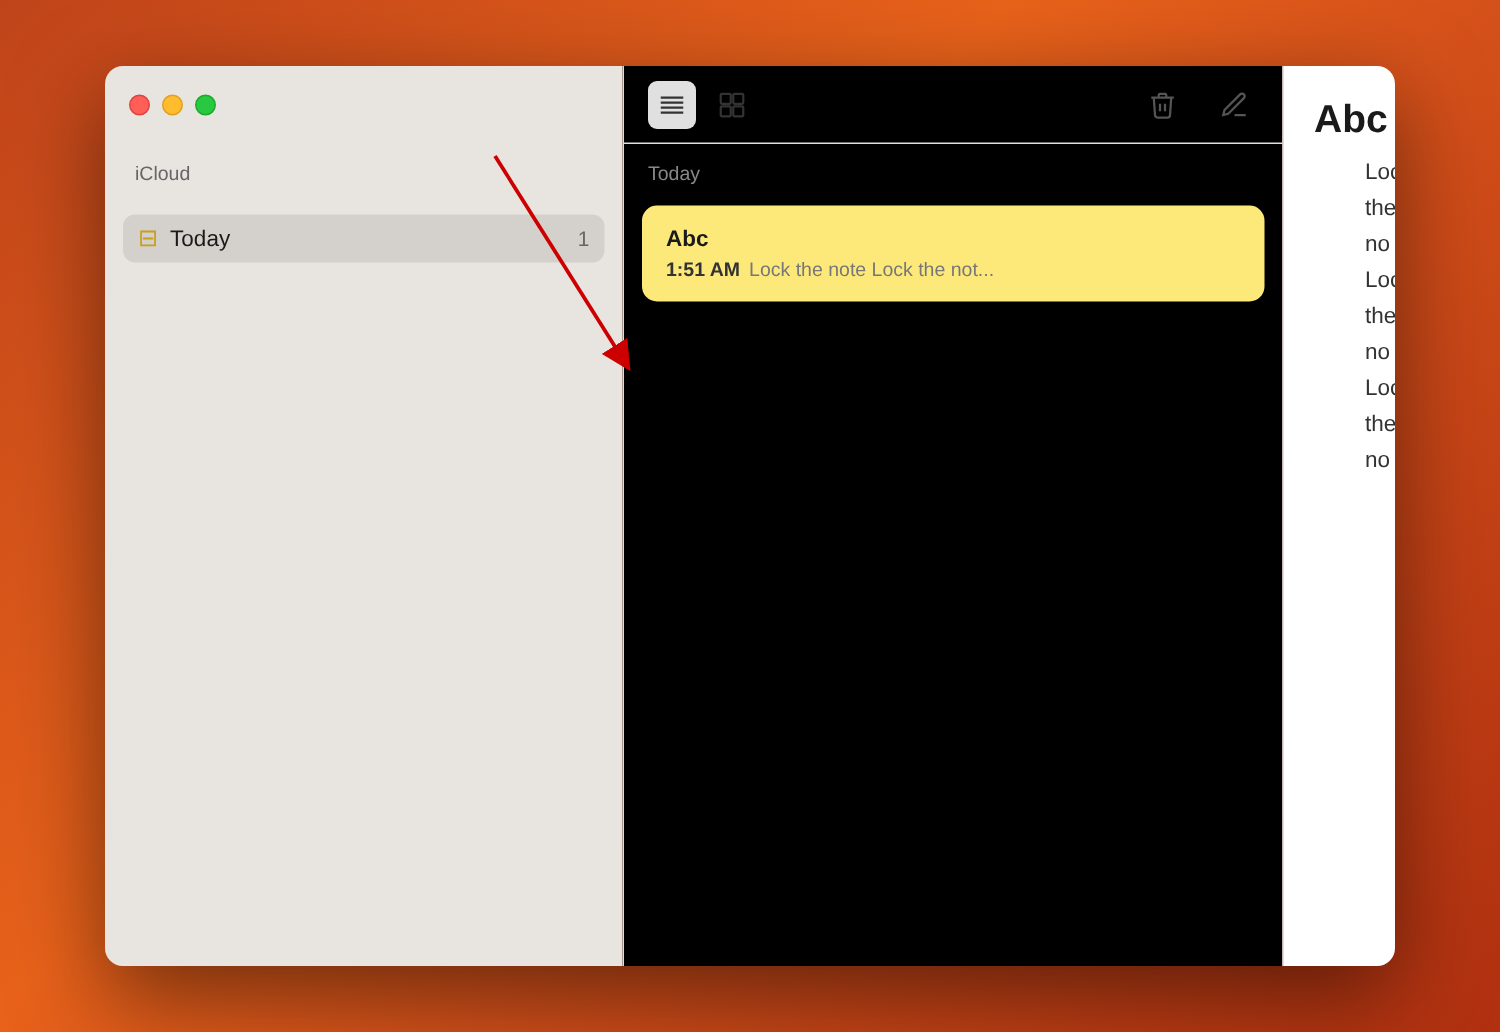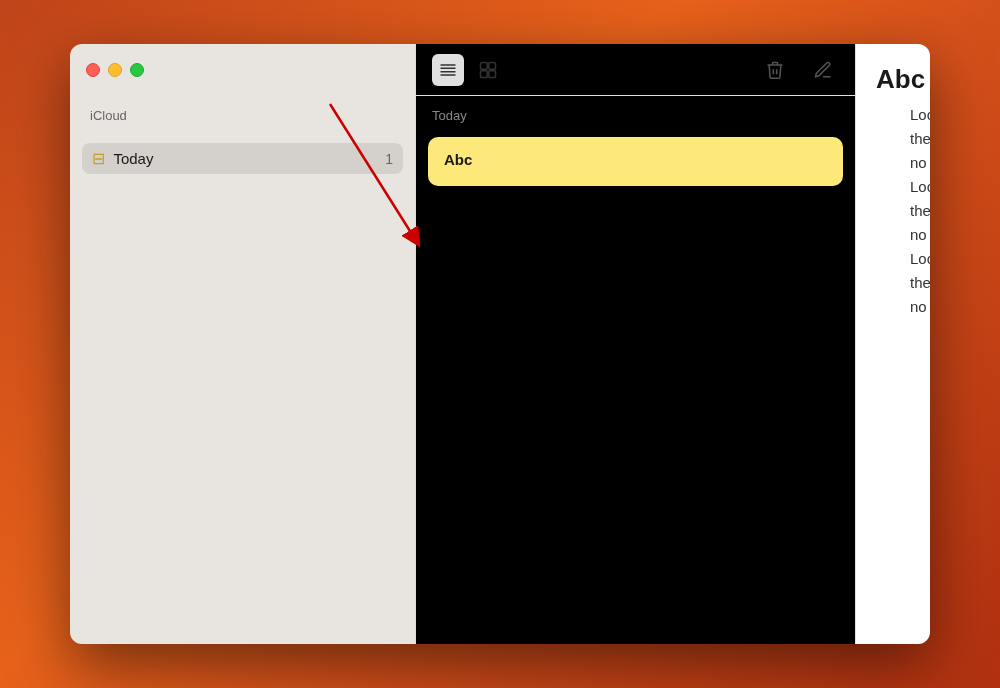--- a/index.html
+++ b/index.html
@@ -293,20 +293,23 @@
           </svg>
         </button>
       </div>
     </div>
 
     <div class="section-header">Today</div>
 
     <div class="note-list">
       <div class="note-card">
         <div class="note-card-title">Abc</div>
+        <div class="note-card-meta">
+          <span class="note-card-time">1:51 AM</span><span class="note-card-preview">Lock the note Lock the not...</span>
+        </div>
       </div>
     </div>
   </div>
 
   <div class="detail-panel">
     <div class="detail-title">Abc</div>
     <div class="detail-body">
       <div>Lock the no</div>
       <div>Lock the no</div>
       <div>Lock the no</div>

